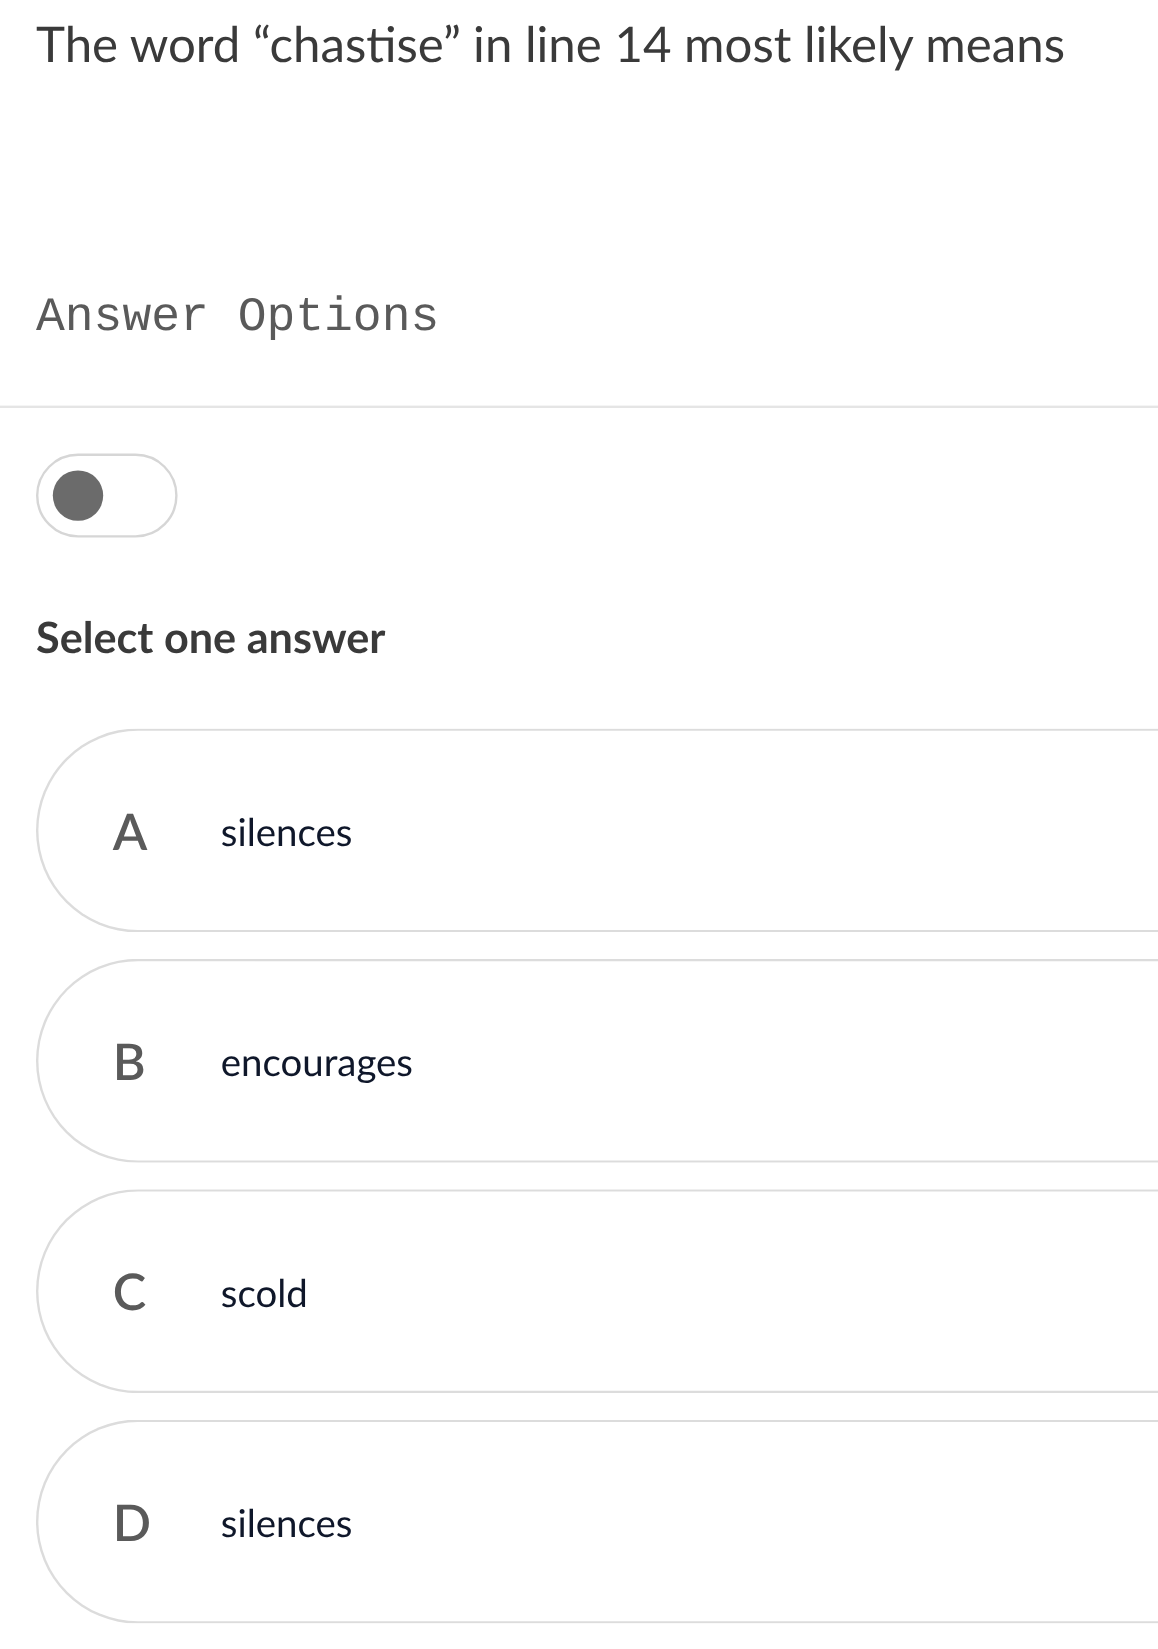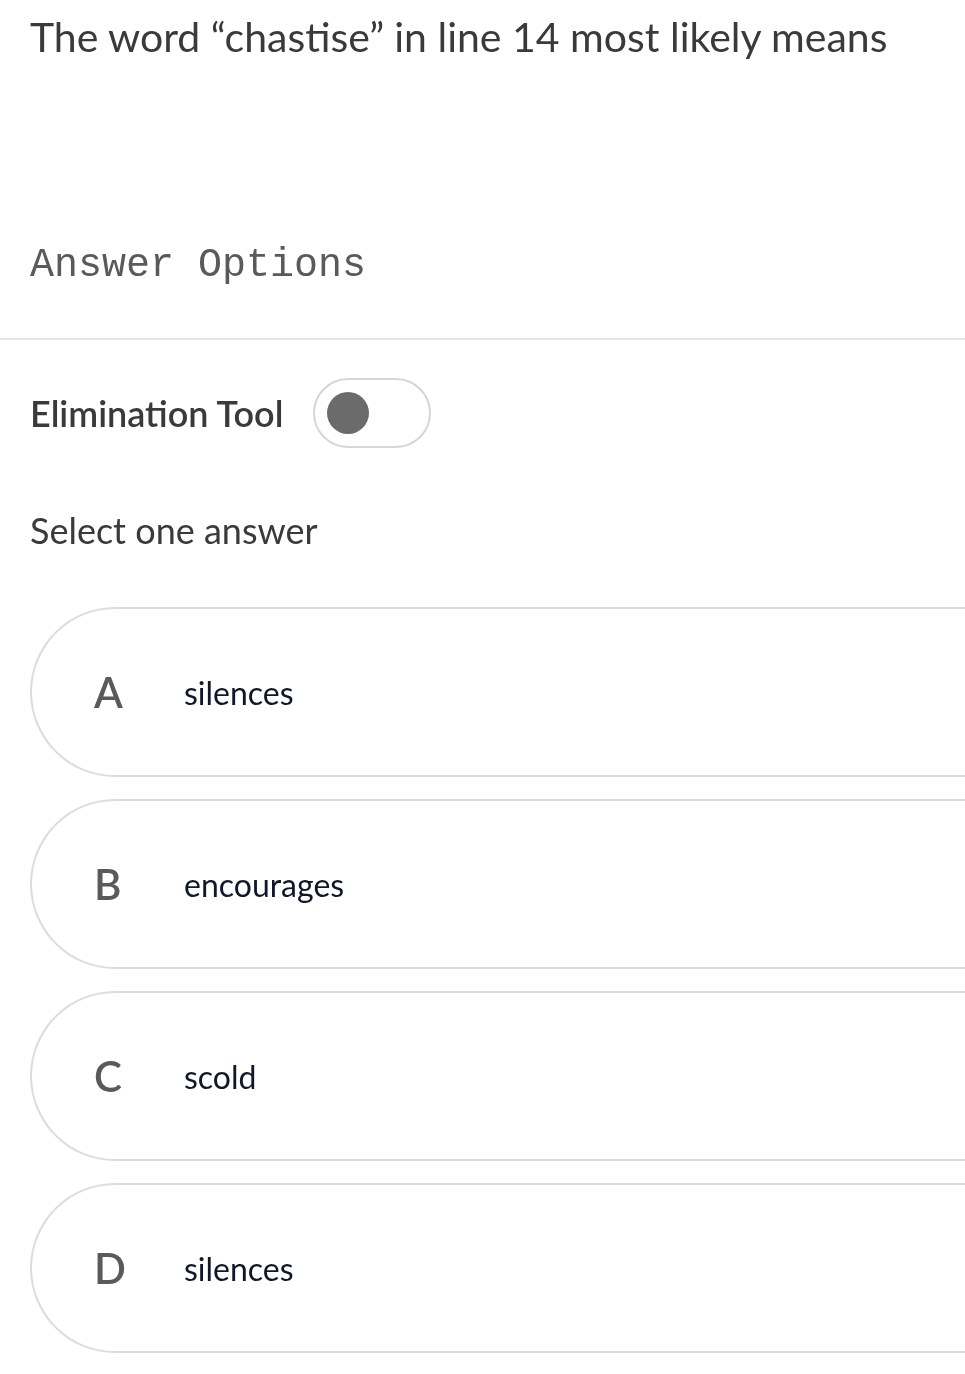--- a/index.html
+++ b/index.html
@@ -62,21 +62,21 @@
     left: 12px;
     top: 50%;
     transform: translateY(-50%);
     width: 42px;
     height: 42px;
     background: #6b6b6b;
     border-radius: 50%;
   }
   .select-one {
     font-size: 36px;
-    font-weight: 400;
+    font-weight: 700;
     color: #3a3a3a;
     padding: 60px 30px 0 30px;
   }
   .options-list {
     padding: 55px 0 0 30px;
   }
   .option {
     display: flex;
     align-items: center;
     border: 2px solid #dcdcdc;
@@ -105,21 +105,20 @@
 
 <div class="container">
 
   <div class="question-text">The word “chastise” in line 14 most likely means</div>
 
   <div class="answer-options-heading">Answer Options</div>
 
   <hr class="divider">
 
   <div class="elimination-row">
-    <div class="elimination-label">Elimination Tool</div>
     <div class="toggle">
       <div class="toggle-knob"></div>
     </div>
   </div>
 
   <div class="select-one">Select one answer</div>
 
   <div class="options-list">
 
     <div class="option">

